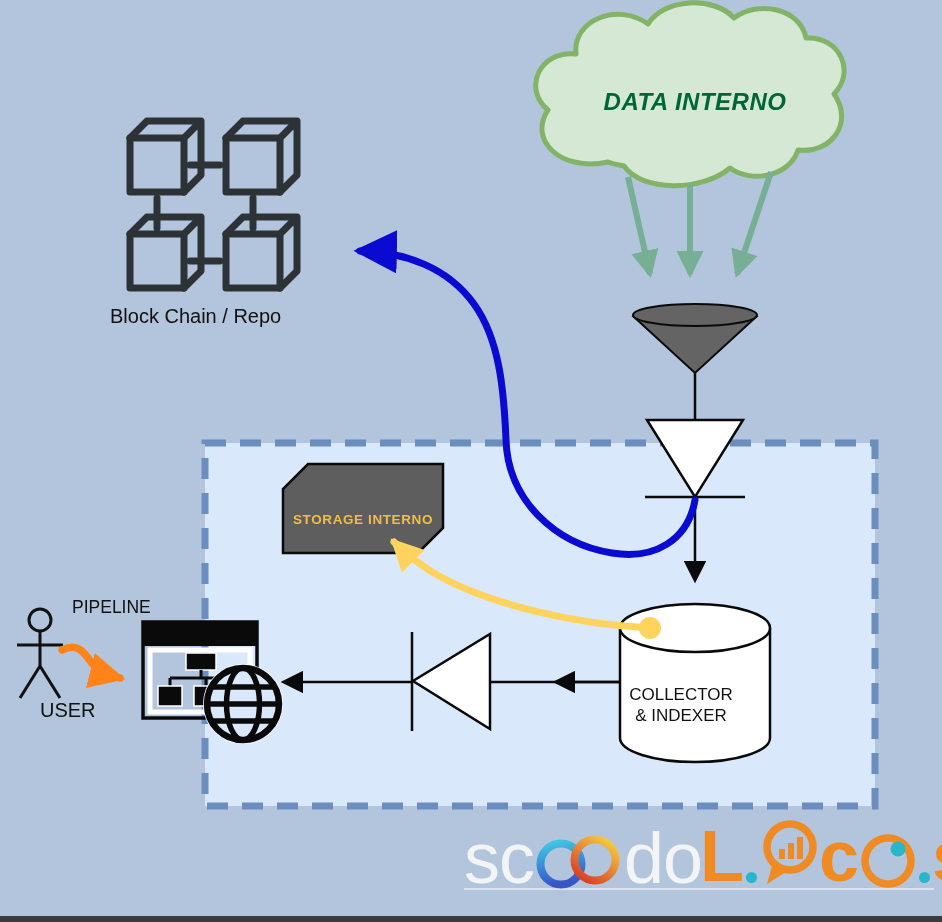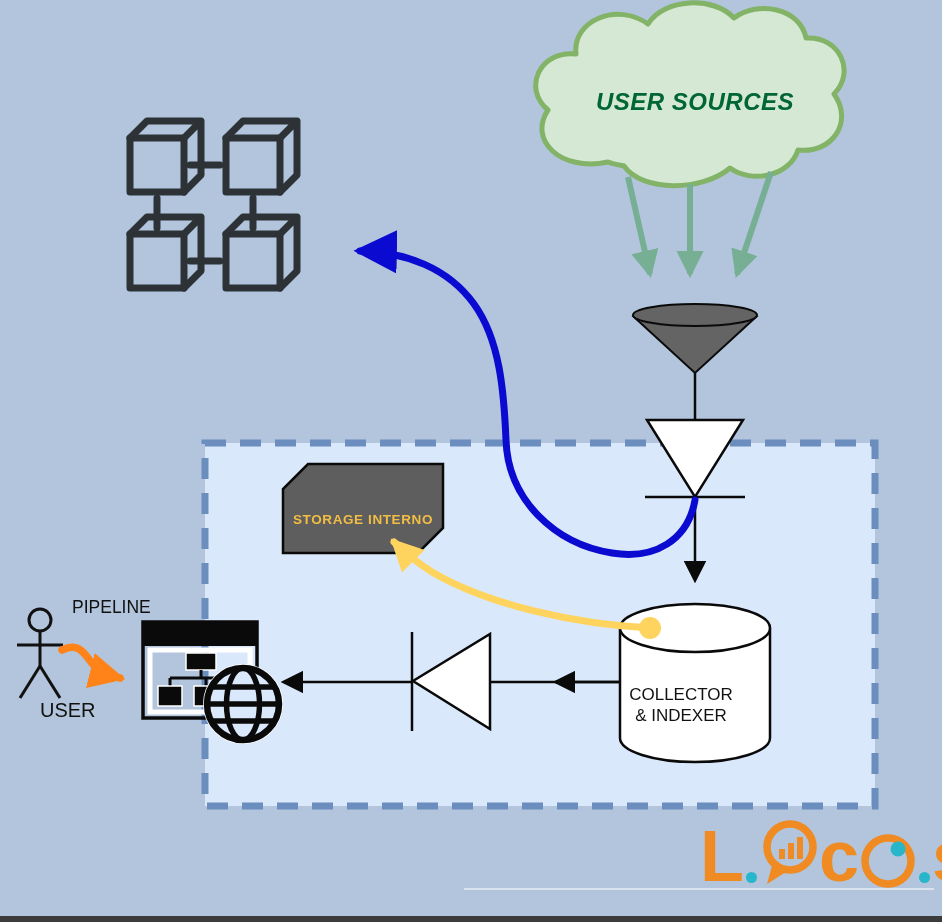--- a/index.html
+++ b/index.html
@@ -187,31 +187,50 @@
                C 575,624 488,605 432,572
                C 418,563 404,552 394,542" fill="none" stroke="#ffd45e" stroke-width="7" stroke-linecap="round" marker-end="url(#mYellow)"></path>
       <circle cx="650" cy="628" r="11" fill="#ffd45e"></circle>
     </g>
 
     <path d="M 62,650
              C 88,638 86,670 108,674
              C 112,675 116,677 120,678" fill="none" stroke="#ff8319" stroke-width="7.5" stroke-linecap="round" marker-end="url(#mOrange)"></path>
   </svg>
 
-  <div class="lbl lbl-datasources">USER SOURCES</div>
+  <div class="lbl lbl-datasources">DATA INTERNO</div>
+  <div class="lbl lbl-blockchain">Block Chain / Repo</div>
   <div class="lbl lbl-storage">STORAGE INTERNO</div>
   <div class="lbl lbl-collector">
     <div>COLLECTOR</div>
     <div>&amp; INDEXER</div>
   </div>
   <div class="lbl lbl-dashboard">PIPELINE</div>
   <div class="lbl lbl-user">USER</div>
 
   <div class="logo-underline"></div>
 
+  <div class="logo-scoodo">
+    <span>sc</span>
+    <svg class="rings" width="94" height="68" viewBox="0 0 94 68">
+      <circle cx="29" cy="40" r="20.5" fill="none" stroke="url(#gl)" stroke-width="8"></circle>
+      <defs>
+        <linearGradient id="gl" x1="0" y1="0" x2="0.2" y2="1">
+          <stop offset="0" stop-color="#41c8e3"></stop>
+            <stop offset="1" stop-color="#3757c9"></stop>
+        </linearGradient>
+        <linearGradient id="gr" x1="0.8" y1="0" x2="0.1" y2="1">
+          <stop offset="0" stop-color="#f3c940"></stop>
+            <stop offset="1" stop-color="#d63926"></stop>
+        </linearGradient>
+      </defs>
+      <circle cx="63" cy="36" r="20.5" fill="none" stroke="url(#gr)" stroke-width="8"></circle>
+    </svg>
+    <span>do</span>
+  </div>
 
   <div class="logo-locos">
     <span>L</span>
     <span class="teal-dot"></span>
     <svg width="60" height="70" viewBox="0 0 60 70">
       <circle cx="31" cy="29" r="23" fill="none" stroke="#ef8b22" stroke-width="7.5"></circle>
       <path d="M 14,44 L 8,66 L 30,52 Z" fill="#ef8b22"></path>
       <g>
         <rect x="20" y="31" width="6" height="10" fill="#ef8b22"></rect>
         <rect x="29" y="25" width="6" height="16" fill="#ef8b22"></rect>

